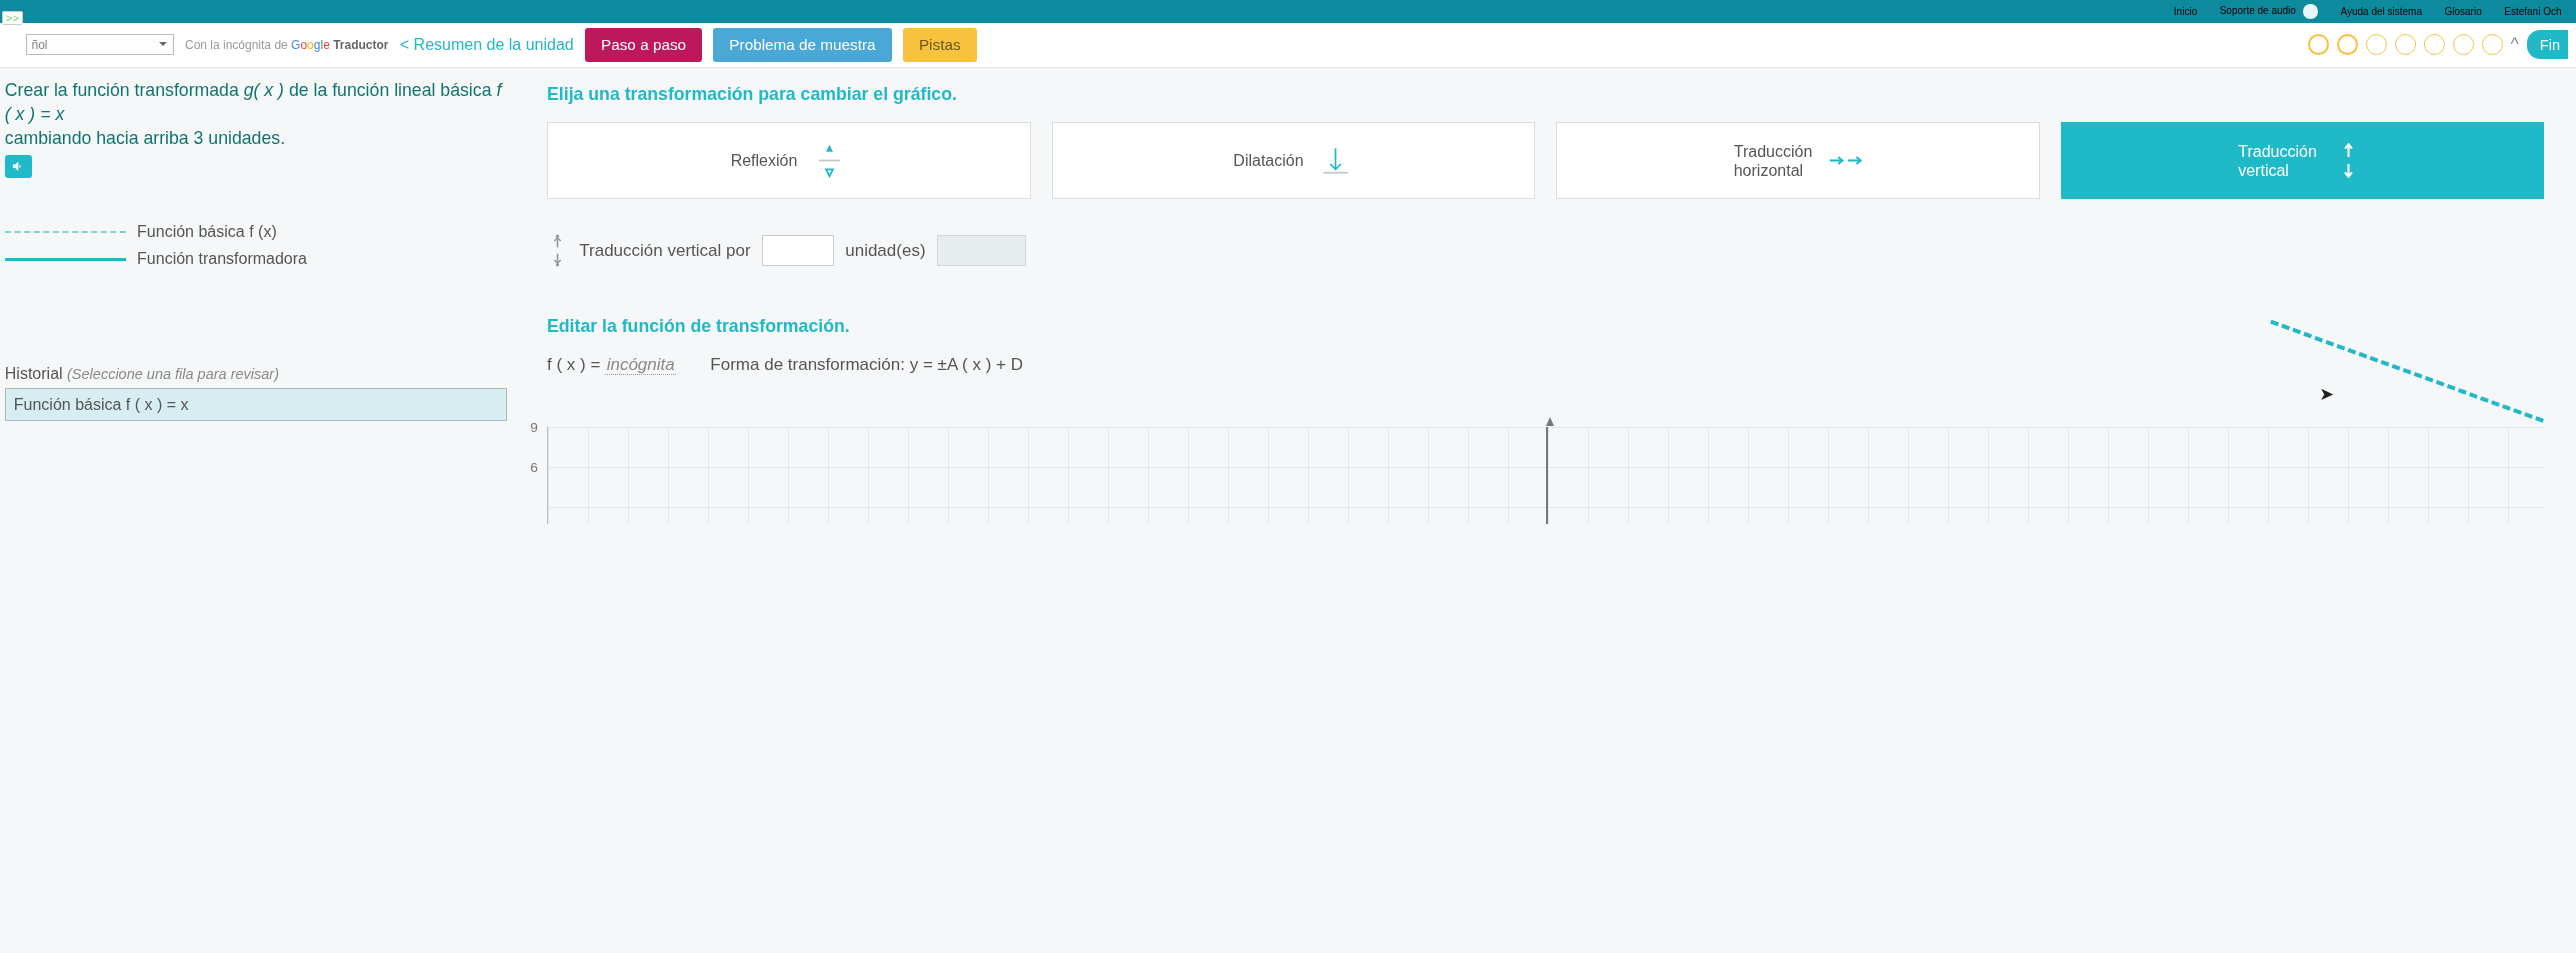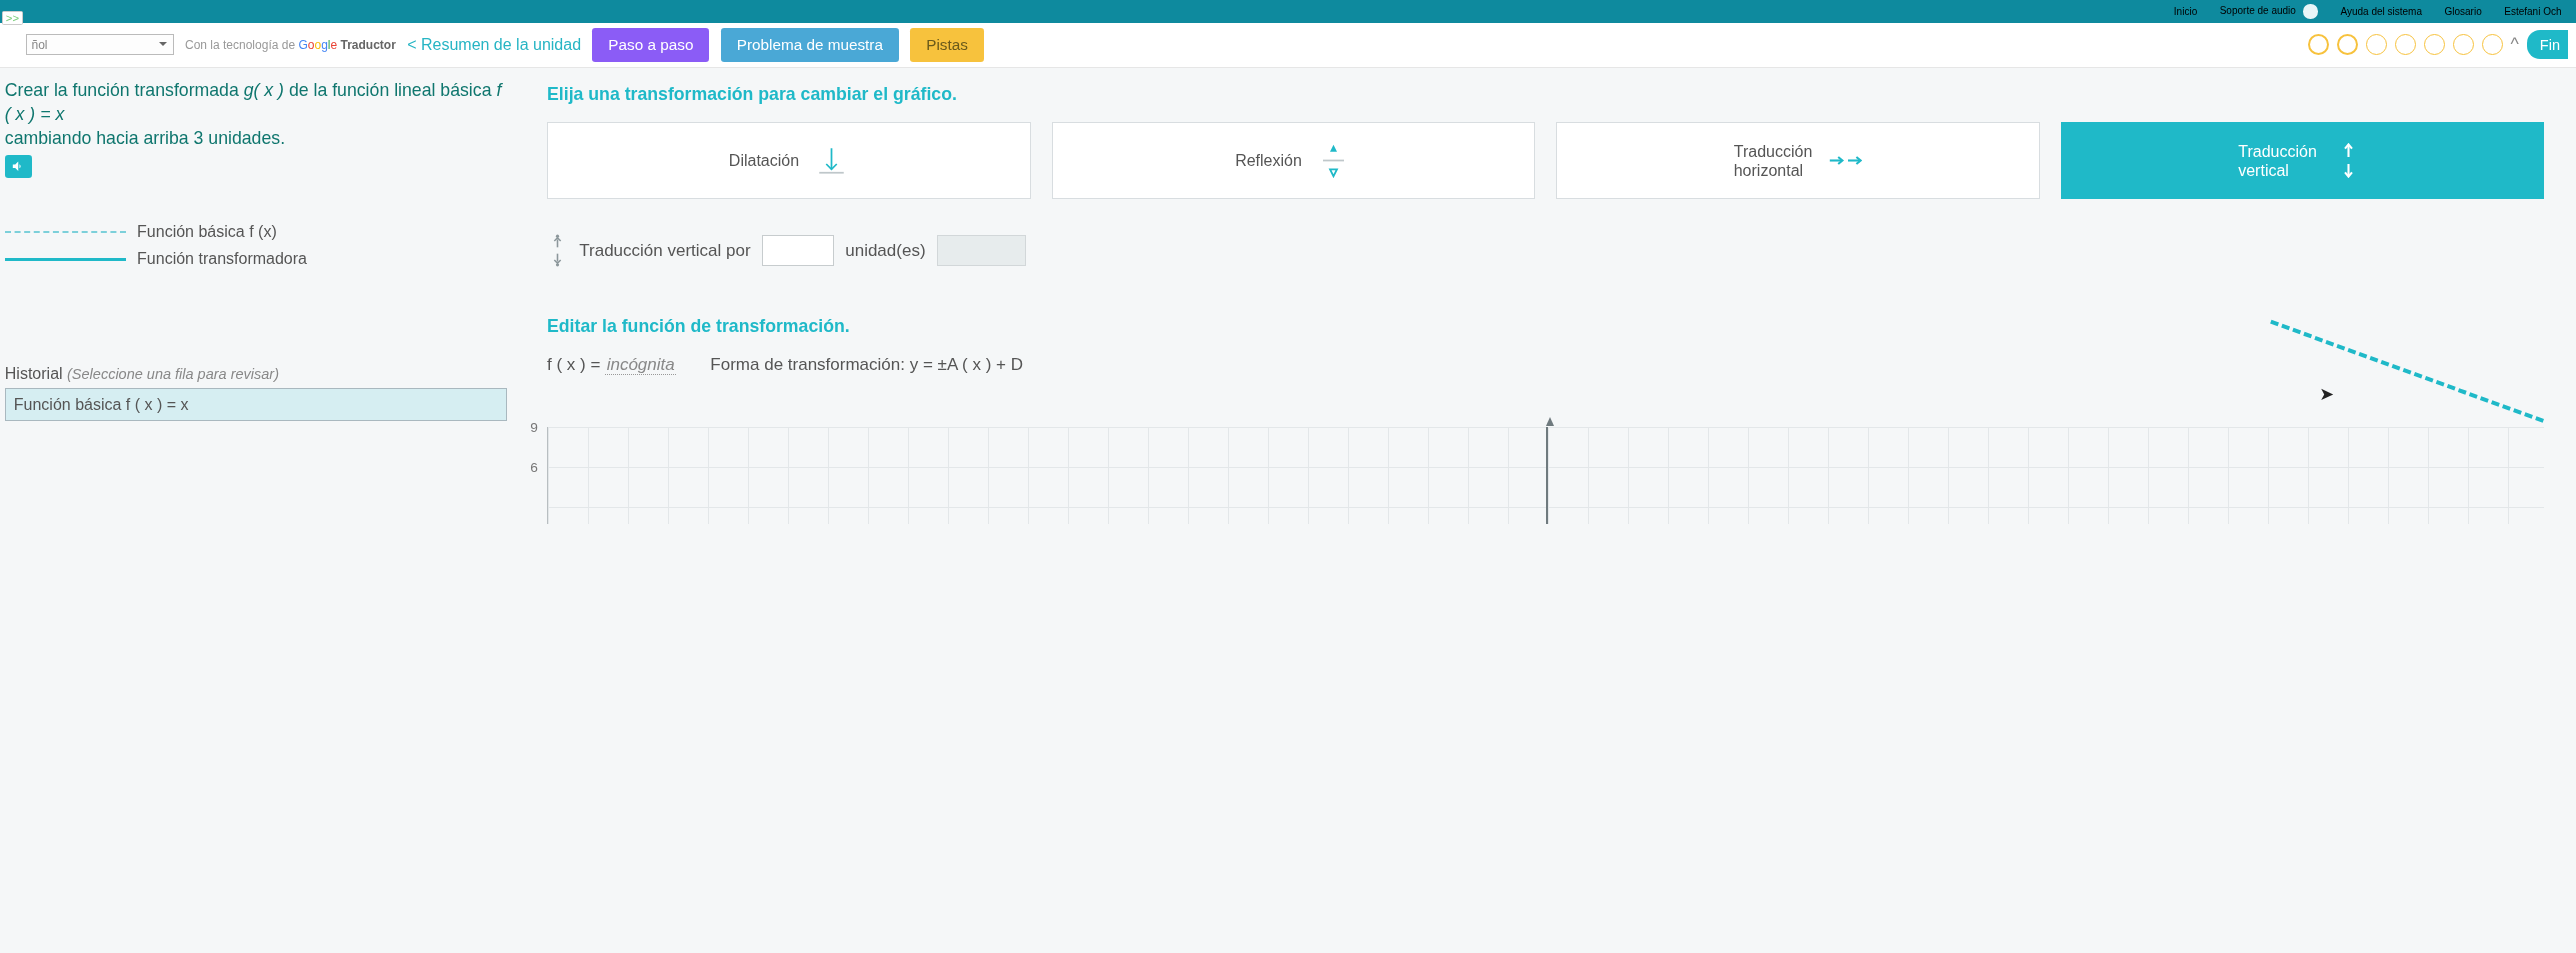--- a/index.html
+++ b/index.html
@@ -64,21 +64,21 @@
   .translator-label .g-red { color: #EA4335; font-weight: 500; }
   .translator-label .g-yellow { color: #FBBC05; font-weight: 500; }
   .translator-label .g-green { color: #34A853; font-weight: 500; }
   .translator-label strong { color: #666; font-weight: 700; }
 
   .unit-link { color: #27b5c4; font-size: 16px; cursor: pointer; }
   .btn {
     border: none; border-radius: 3.2px; padding: 8px 16px;
     font-size: 15.3px; color: #fff; cursor: pointer;
   }
-  .btn-teal { background: #8b5cf6; }
+  .btn-teal { background: #be185d; }
   .btn-blue { background: #4aa8d6; }
   .btn-yellow { background: #f7c23d; color: #6a5a1b; }
 
   .progress { margin-left: auto; display: flex; align-items: center; gap: 8px; }
   .pcircle { width: 21px; height: 21px; border-radius: 50%; border: 2.4px solid #f7c23d; }
   .pcircle.thin { border-width: 1.6px; }
   .caret-up { color: #888; font-size: 17.7px; cursor: pointer; }
   .finish { background: #1fb9c8; color: #fff; border-radius: 13px 0 0 13px; padding: 6.4px 8px 6.4px 13px; font-size: 14.5px; }
 
   .content { display: flex; }
@@ -177,21 +177,21 @@
   <span class="item">Glosario</span>
   <span class="item">Estefani Och</span>
 </div>
 
 <div class="toolbar">
   <div class="chevrons">&gt;&gt;</div>
   <div class="lang-wrap">
     <input class="lang-select" value="ñol" style="">
   </div>
   <span class="translator-label">
-    <span>Con la tecnología de </span><span class="g-blue">G</span><span class="g-red">o</span><span class="g-yellow">o</span><span class="g-blue">g</span><span class="g-green">l</span><span class="g-red">e</span><strong> Traductor</strong>
+    <span>Con la incógnita de </span><span class="g-blue">G</span><span class="g-red">o</span><span class="g-yellow">o</span><span class="g-blue">g</span><span class="g-green">l</span><span class="g-red">e</span><strong> Traductor</strong>
   </span>
   <span class="unit-link">&lt; Resumen de la unidad</span>
   <button class="btn btn-teal">Paso a paso</button>
   <button class="btn btn-blue">Problema de muestra</button>
   <button class="btn btn-yellow">Pistas</button>
 
   <div class="progress">
     <span class="pcircle"></span>
     <span class="pcircle"></span>
     <span class="pcircle thin"></span>
@@ -232,34 +232,34 @@
         <span>Historial </span><em>(Seleccione una fila para revisar)</em>
       </div>
       <div class="history-box">Función básica f ( x ) = x</div>
     </div>
   </div>
 
   <div class="right" style="position:relative">
     <div class="section-title">Elija una transformación para cambiar el gráfico.</div>
 
     <div class="transform-row">
+      <div class="tcard">
+        <span>Reflexión</span>
+        <svg viewBox="0 0 40 40">
+          <polygon points="20,2 16,10 24,10" fill="#1fb9c8"></polygon>
+          <line x1="8" y1="20" x2="32" y2="20" stroke="#bfc7ca" stroke-width="2"></line>
+          <polygon points="20,38 16,30 24,30" fill="none" stroke="#1fb9c8" stroke-width="2"></polygon>
+        </svg>
+      </div>
       <div class="tcard">
         <span>Dilatación</span>
         <svg viewBox="0 0 40 40">
           <line x1="20" y1="6" x2="20" y2="30" stroke="#1fb9c8" stroke-width="2"></line>
           <polyline points="14,24 20,30 26,24" fill="none" stroke="#1fb9c8" stroke-width="2"></polyline>
           <line x1="6" y1="34" x2="34" y2="34" stroke="#bfc7ca" stroke-width="2"></line>
-        </svg>
-      </div>
-      <div class="tcard">
-        <span>Reflexión</span>
-        <svg viewBox="0 0 40 40">
-          <polygon points="20,2 16,10 24,10" fill="#1fb9c8"></polygon>
-          <line x1="8" y1="20" x2="32" y2="20" stroke="#bfc7ca" stroke-width="2"></line>
-          <polygon points="20,38 16,30 24,30" fill="none" stroke="#1fb9c8" stroke-width="2"></polygon>
         </svg>
       </div>
       <div class="tcard">
         <div class="multiline">
           <div>Traducción</div>
           <div>horizontal</div>
         </div>
         <svg viewBox="0 0 50 20">
           <line x1="4" y1="10" x2="20" y2="10" stroke="#1fb9c8" stroke-width="3"></line>
           <polyline points="16,5 22,10 16,15" fill="none" stroke="#1fb9c8" stroke-width="3"></polyline>

